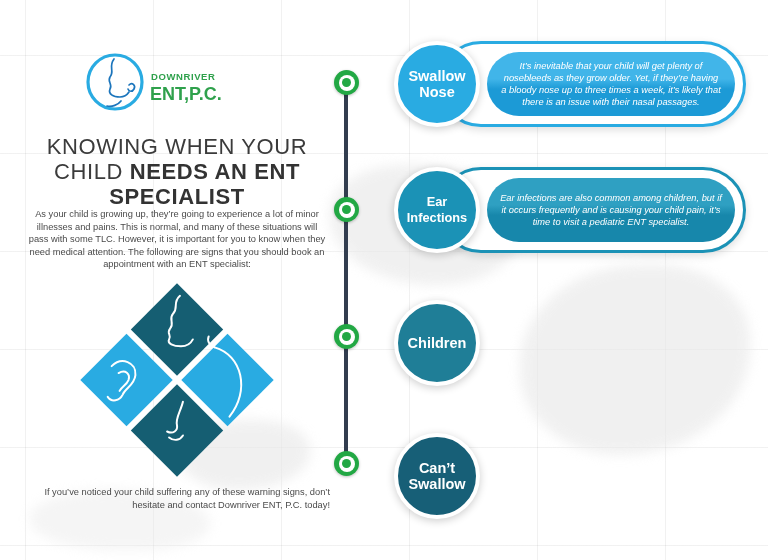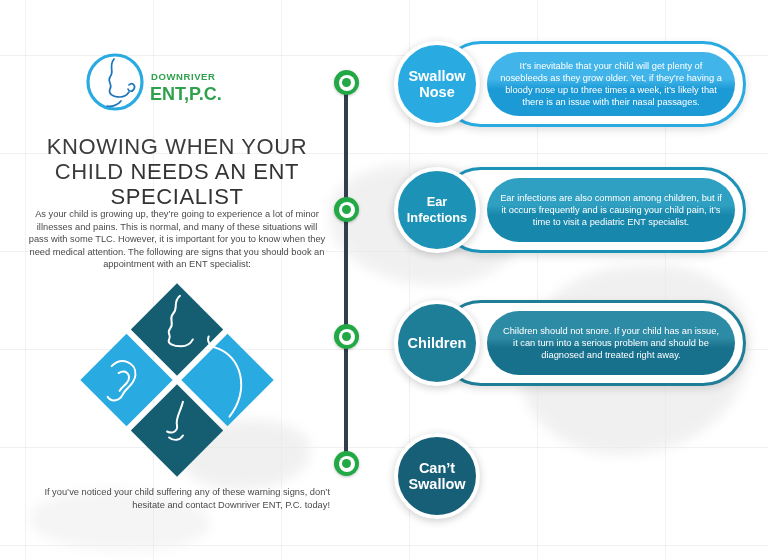--- a/index.html
+++ b/index.html
@@ -25,21 +25,21 @@
   .b3 { left:180px; top:420px; width:130px; height:70px;  border-radius:55% 45% 60% 50%; }
   .b4 { left:30px;  top:490px; width:180px; height:60px;  border-radius:50% 60% 45% 55%; opacity:.45; }
 
   .layer { position:absolute; inset:0; z-index:1; }
 
   
   .left-block { position:absolute; left:18px; width:318px; text-align:center; }
   .logo-wrap { top:48px; height:70px; }
   .title-wrap { top:120px; }
   h1 { font-size:22px; line-height:25px; letter-spacing:.6px; color:#3b3b3b; font-weight:400;margin-top:14px; }
-  h1 .t-bold { font-weight:400; color:#333; }
+  h1 .t-bold { font-weight:700; color:#333; }
   .intro-wrap { top:208px; padding:0 8px; }
   .body-text { font-size:9.3px; line-height:12.5px; color:#4a4a4a; }
   .diamonds-wrap { top:282px; }
   .footer-wrap { top:486px; padding:0 6px;text-align:right; }
 
   
   .tl-line { position:absolute; left:344px; top:82px; width:4px; height:381px; background:#323d4f; border-radius:2px; z-index:1; }
   .tl-node { position:absolute; left:334px; width:25px; height:25px; border-radius:50%; background:#22a844; display:flex; align-items:center; justify-content:center; z-index:2; box-shadow:0 1px 3px rgba(0,0,0,.25); }
   .tl-node-white { width:16px; height:16px; border-radius:50%; background:#fff; display:flex; align-items:center; justify-content:center; }
   .tl-node-dot { width:9px; height:9px; border-radius:50%; background:#22a844; }
@@ -48,21 +48,21 @@
   .row { position:absolute; left:394px; width:352px; height:92px; }
   .pill-outer {
     position:absolute; left:44px; right:0; top:3px; bottom:3px;
     border:3px solid var(--c); border-radius:46px; background:#fff;
     box-shadow:0 3px 8px rgba(0,0,0,.13);
   }
   .pill-inner {
     position:absolute; left:46px; right:8px; top:8px; bottom:8px;
     border-radius:36px; padding:0 13px;
     background:linear-gradient(180deg, var(--g1) 0%, var(--g1) 42%, var(--g2) 58%, var(--g2) 100%);
-    display:flex; align-items:center; justify-content:flex-end;
+    display:flex; align-items:center; justify-content:flex-end;font-style:italic;
   }
   .pill-text { color:#fff; font-size:9.3px; line-height:12px; text-align:center; }
   .circle {
     position:absolute; left:0; top:3px; width:86px; height:86px; border-radius:50%;
     border:4px solid #fff; background:var(--c);
     display:flex; align-items:center; justify-content:center;
     color:#fff; font-weight:700; font-size:14.5px; line-height:16px; text-align:center;
     box-shadow:0 2px 8px rgba(0,0,0,.2); z-index:2;
   }
   .row[data-item="1"] .circle { font-size:12.8px; }
@@ -180,25 +180,20 @@
         <div class="pill-inner">
           <p class="pill-text">Ear infections are also common among children, but if it occurs frequently and is causing your child pain, it’s time to visit a pediatric ENT specialist.</p>
         </div>
       </div>
       <div class="circle">
         <span>Ear Infections</span>
       </div>
     </div>
 
     <div class="row" data-item="2" style="top: 297px; --c: #1F7E97; --g1: #2E8BA5; --g2: #17708C;">
-      <div class="pill-outer">
-        <div class="pill-inner">
-          <p class="pill-text">Children should not snore. If your child has an issue, it can turn into a serious problem and should be diagnosed and treated right away.</p>
-        </div>
-      </div>
       <div class="circle">
         <span>Children</span>
       </div>
     </div>
 
     <div class="row" data-item="3" style="top: 430px; --c: #175F77; --g1: #2A7389; --g2: #15586E;">
       <div class="circle">
         <span>Can’t Swallow</span>
       </div>
     </div>

